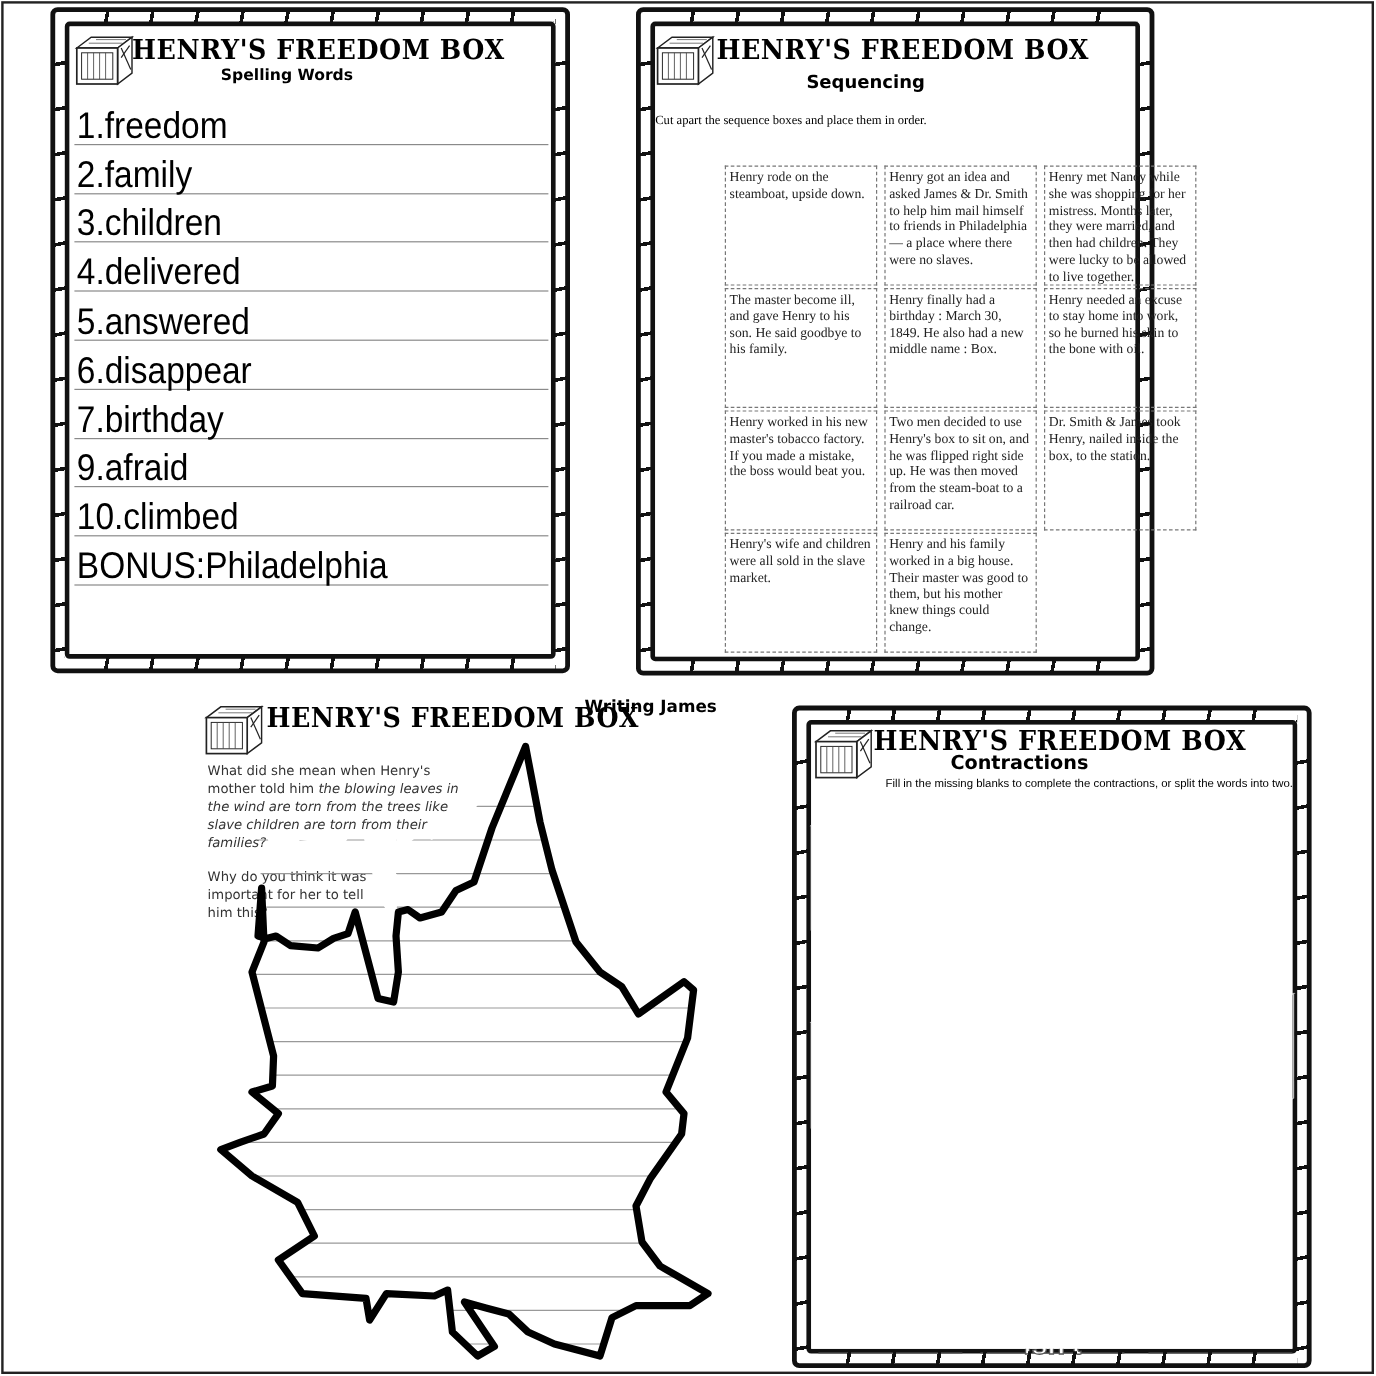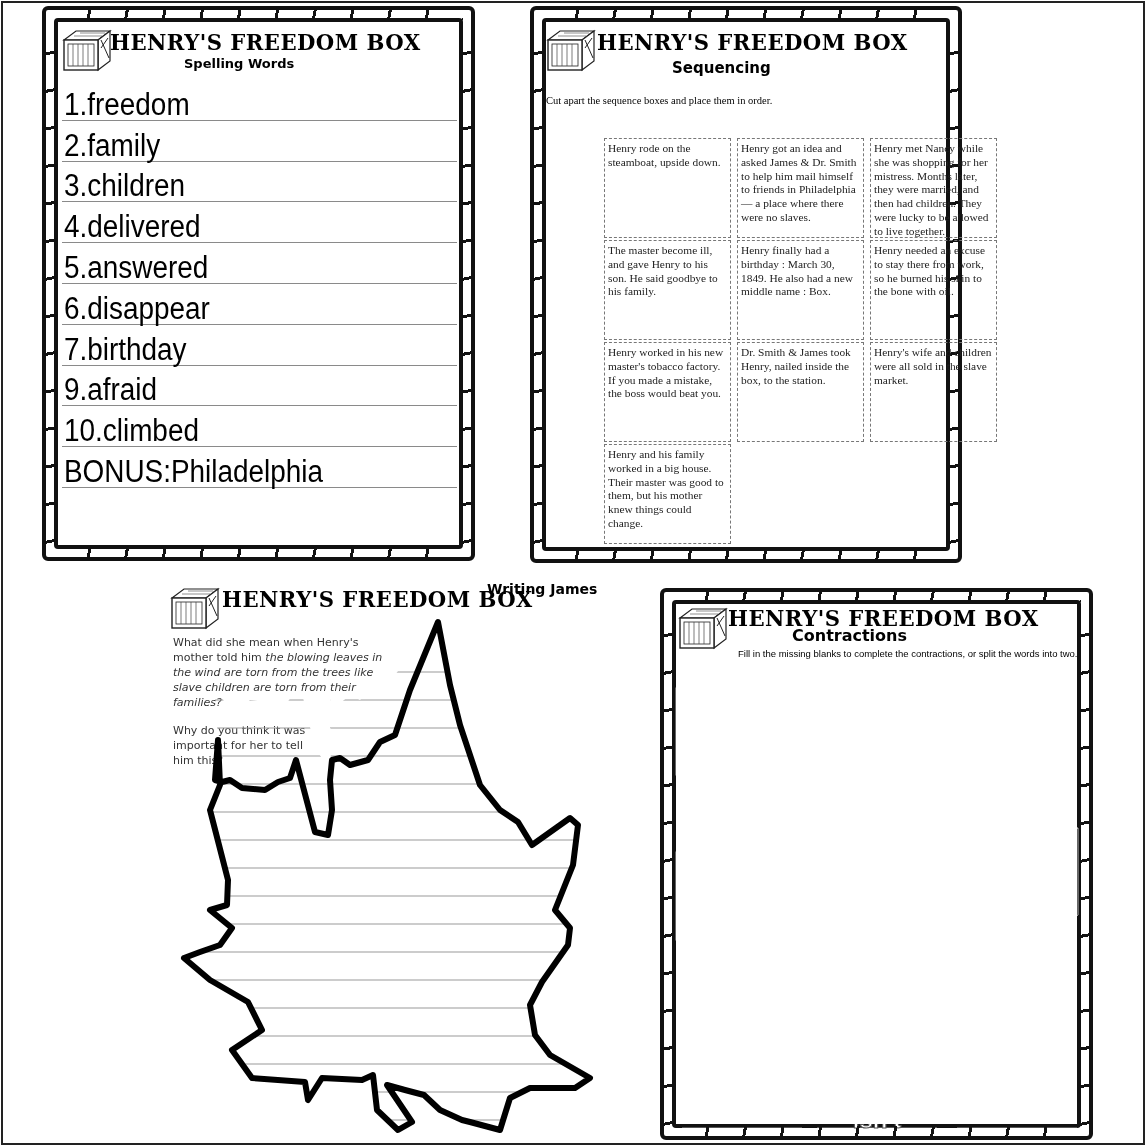--- a/index.html
+++ b/index.html
@@ -137,22 +137,23 @@
         </svg>
       <div class="title" style="left:51px; top:6px;">HENRY'S FREEDOM BOX</div>
       <div class="subtitle" style="left:126px; top:37px; font-size:15px;">Sequencing</div>
       <div class="instr" style="left:0px; top:73px;">Cut apart the sequence boxes and place them in order.</div>
       <div class="seq-grid">
         <div class="seq-card">Henry rode on the steamboat, upside down.</div>
         <div class="seq-card">Henry got an idea and asked James &amp; Dr. Smith to help him mail himself to friends in Philadelphia— a place where there were no slaves.</div>
         <div class="seq-card">Henry met Nancy while she was shopping for her mistress.  Months later, they were married, and then had children. They were lucky to be allowed to live together.</div>
         <div class="seq-card">The master become ill, and gave Henry to his son. He said goodbye to his family.</div>
         <div class="seq-card">Henry finally had a birthday : March 30, 1849. He also had a new middle name : Box.</div>
-        <div class="seq-card">Henry needed an excuse to stay there from work, so he burned his skin to the bone with oil.</div>
+        <div class="seq-card">Henry needed an excuse to stay home into work, so he burned his skin to the bone with oil.</div>
         <div class="seq-card">Henry worked in his new master's tobacco factory. If  you made a mistake, the boss would beat you.</div>
+        <div class="seq-card">Two men decided to use Henry's box to sit on, and he was flipped right side up. He was then moved from the steam-boat to a railroad car.</div>
         <div class="seq-card">Dr. Smith &amp; James took Henry, nailed inside the box, to the station.</div>
         <div class="seq-card">Henry's wife and children were all sold in the slave market.</div>
         <div class="seq-card">Henry and his family worked in a big house. Their master was good to them, but his mother knew things could change.</div>
       </div>
     </div>
   </div>
 </section>
 
 <section>
   <svg class="crate" style="left:170px; top:586px;" viewBox="0 0 50 44">

